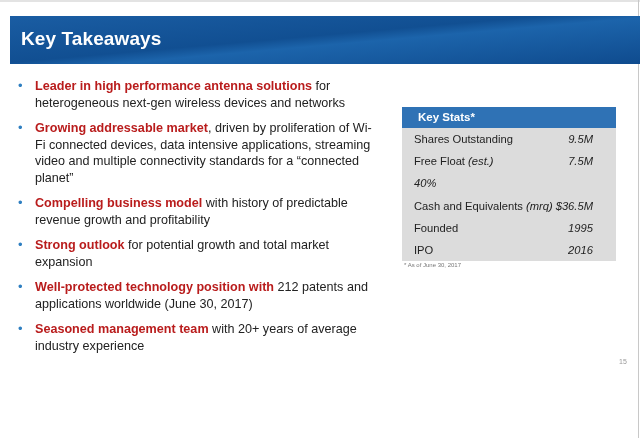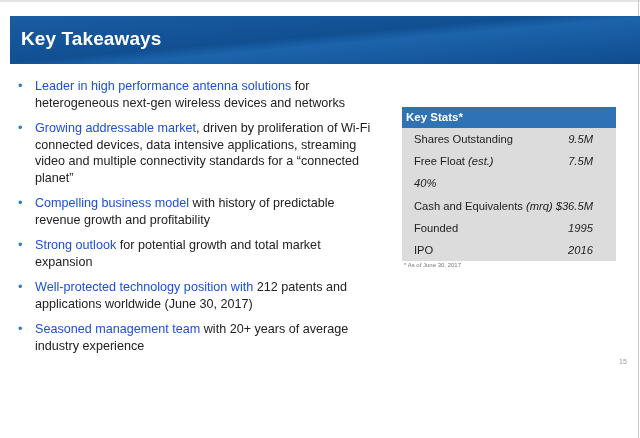--- a/index.html
+++ b/index.html
@@ -19,24 +19,24 @@
     letter-spacing: 0.1px;
   }
   .logo { position: absolute; right: 10px; top: 5px; text-align: right; color: #fff; }
   .logo-name { font-size: 13px; font-weight: normal; margin-top: 44px; }
   .logo-name .waves { font-size: 15px; letter-spacing: -1px; }
   .logo-ticker { font-size: 5.5px; letter-spacing: 0.3px; margin-top: 3px; margin-right: 8px; }
 
   .bullets { position: absolute; left: 18px; top: 78px; width: 360px; margin: 0; padding: 0; list-style: none; }
   .bullets li { position: relative; padding-left: 17px; font-size: 12.6px; line-height: 16.5px; margin-bottom: 9px; color: #222; }
   .bullets li .dot { position: absolute; left: 0; top: 0; color: #2f7fc1; font-size: 13px; }
-  .bullets li b { font-weight: normal; color: #1d4ed8; }
+  .bullets li b { font-weight: bold; color: #b91c1c; }
 
   .stats { position: absolute; left: 402px; top: 107px; width: 214px; background: #dcdcdc; }
-  .stats-header { background: #2f72b5; color: #fff; font-weight: bold; font-size: 11.5px; height: 21px; line-height: 21px; padding-left: 4px; }
+  .stats-header { background: #2f72b5; color: #fff; font-weight: bold; font-size: 11.5px; height: 21px; line-height: 21px; padding-left: 16px; }
   .stats-row { display: flex; justify-content: space-between; padding: 0 23px 0 12px; height: 22.2px; line-height: 22.2px; font-size: 11.2px; color: #222; }
   .stats-row .val { font-style: italic; text-align: center; }
   .stats-row i { }
   .footnote { position: absolute; left: 404px; top: 262px; font-size: 6px; color: #777; }
   .page-num { position: absolute; left: 619px; top: 358px; font-size: 7px; color: #999; }
 </style>
 </head>
 <body>
 
 <div class="top-rule"></div>

